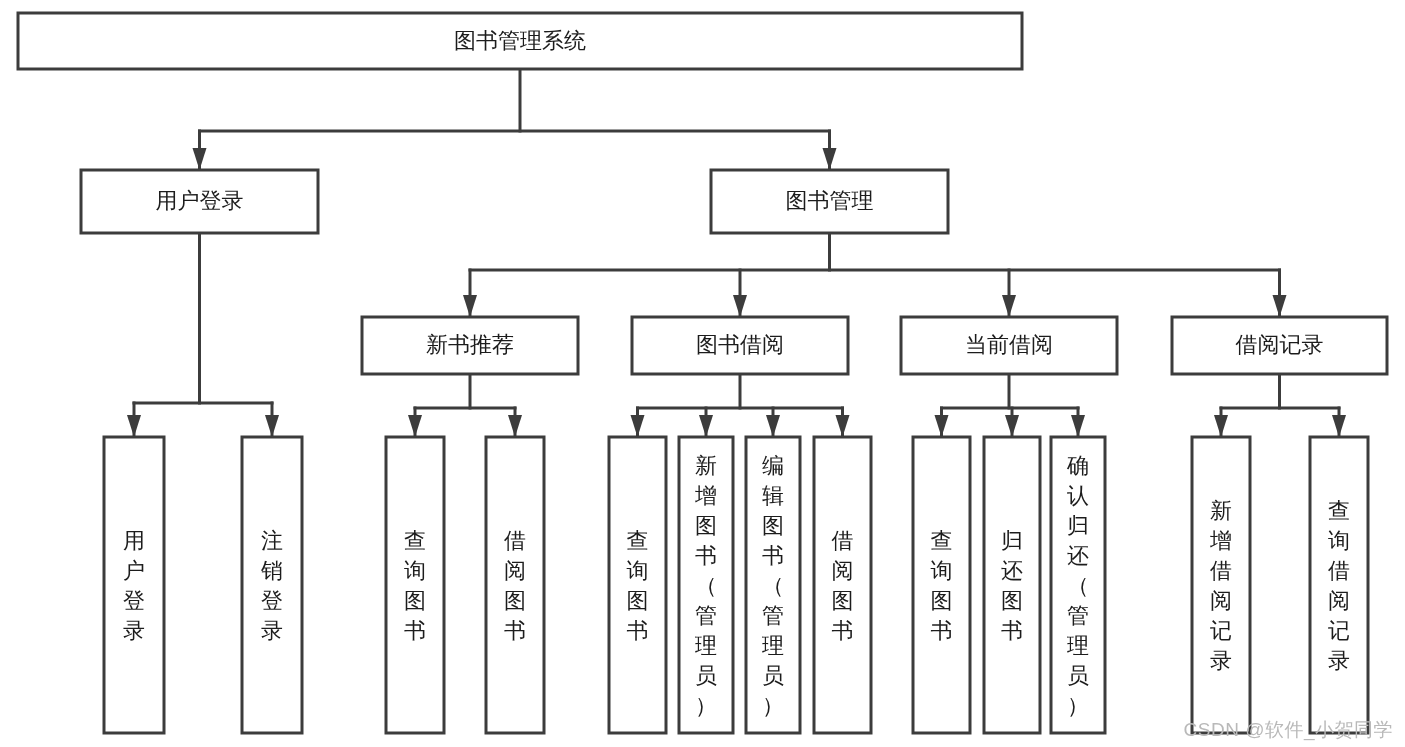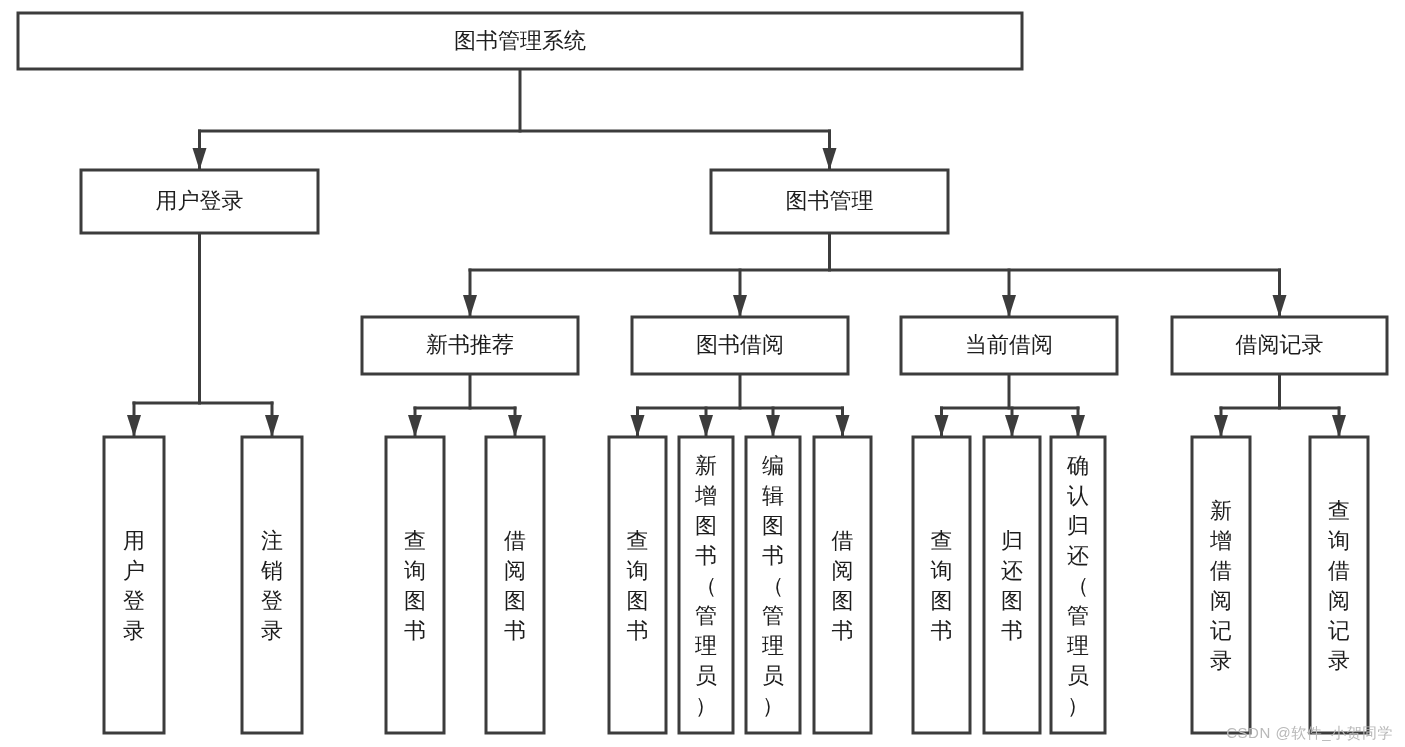--- a/index.html
+++ b/index.html
@@ -53,21 +53,21 @@
     font-family: "Liberation Sans", "DejaVu Sans", sans-serif;
     fill: #1c1c1c;
     font-size: 22px;
     text-anchor: middle;
   }
   .watermark {
     position: absolute;
     right: 12px;
     bottom: 4px;
     font-family: "Liberation Sans", "DejaVu Sans", sans-serif;
-    font-size: 15px;
+    font-size: 19px;
     color: #b9b9b9;
     white-space: nowrap;
     letter-spacing: 0.5px;
   }
 </style>
 </head>
 <body>
 
 <div id="diagram-root">
   <svg class="flow" id="flow-svg" viewBox="0 0 1405 747">

